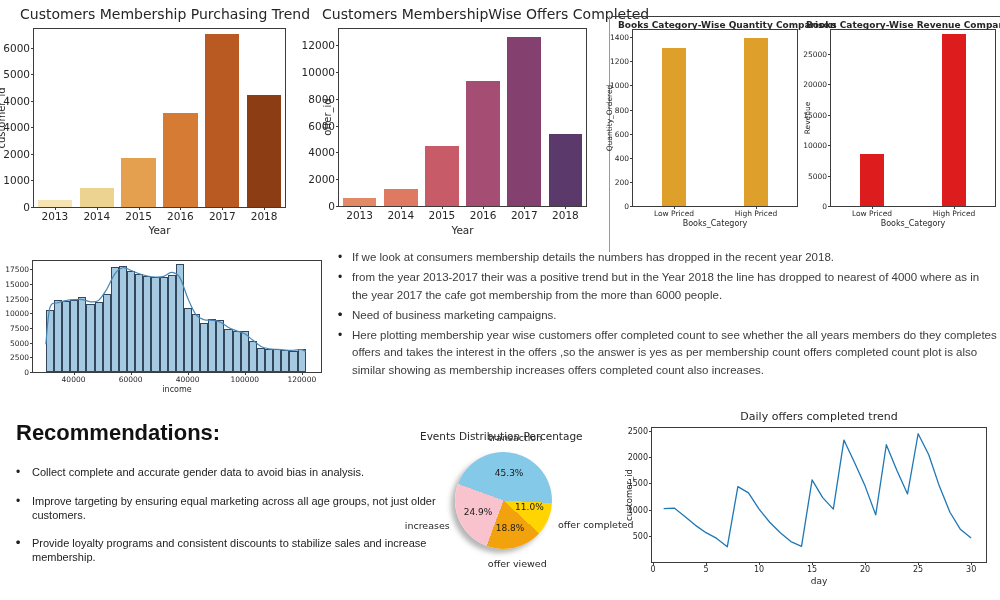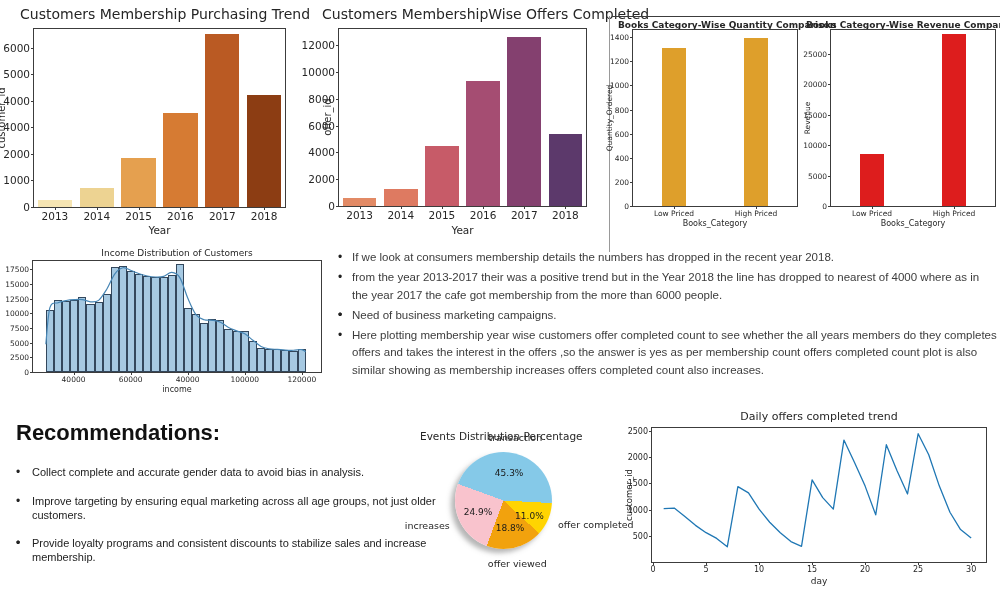--- a/index.html
+++ b/index.html
@@ -225,21 +225,20 @@
         <div class="xtickmark" style="left: 25%;"></div>
         <div class="xticklab" style="left: 25%;">Low Priced</div>
         <div class="bar" style="left: 67.5%; width: 15%; height: 97.9239%; background: rgb(221, 29, 29);"></div>
         <div class="xtickmark" style="left: 75%;"></div>
         <div class="xticklab" style="left: 75%;">High Priced</div>
       </div>
     <div class="xlab">Books_Category</div>
   </section>
 
   <section class="chart hist">
-    <div class="ctitle">Income Distribution of Customers</div>
     <div class="plot">
         <div class="ytickmark" style="top: 100%;"></div>
         <div class="yticklab" style="top: 100%;">0</div>
         <div class="ytickmark" style="top: 86.7725%;"></div>
         <div class="yticklab" style="top: 86.7725%;">2500</div>
         <div class="ytickmark" style="top: 73.545%;"></div>
         <div class="yticklab" style="top: 73.545%;">5000</div>
         <div class="ytickmark" style="top: 60.3175%;"></div>
         <div class="yticklab" style="top: 60.3175%;">7500</div>
         <div class="ytickmark" style="top: 47.0899%;"></div>
@@ -317,21 +316,21 @@
         <li><span class="blt">•</span></li>
         <li><span class="blt">•</span><span>Provide loyalty programs and consistent discounts to stabilize sales and increase membership.</span></li>
       </ul>
   </div>
 
   <section class="chart pieSec">
     <div class="ctitle">Events Distribution Percentage</div>
     <div class="pie" style="background: conic-gradient(from 290deg, rgb(133, 201, 232) 0deg, rgb(133, 201, 232) 163.08deg, rgb(255, 212, 1) 163.08deg, rgb(255, 212, 1) 202.68deg, rgb(242, 162, 13) 202.68deg, rgb(242, 162, 13) 270.36deg, rgb(249, 195, 205) 270.36deg, rgb(249, 195, 205) 360deg);"></div>
   <div class="pie-pct" style="left: 89.1275px; top: 48.9386px; transform: translate(-50%, -50%);">45.3%</div>
       <div class="pie-label" style="left: 95.3371px; top: 18.5261px; transform: translate(-50%, -100%);">transaction</div>
-      <div class="pie-pct" style="left: 109.417px; top: 92px; transform: translate(-50%, -50%);">11.0%</div>
+      <div class="pie-pct" style="left: 109.417px; top: 83px; transform: translate(-50%, -50%);">11.0%</div>
       <div class="pie-label" style="left: 138.015px; top: 99.5054px; transform: translate(0px, -50%);">offer completed</div>
       <div class="pie-pct" style="left: 90.0573px; top: 103.855px; transform: translate(-50%, -50%);">18.8%</div>
       <div class="pie-label" style="left: 97.2929px; top: 134.04px; transform: translate(-50%, 0px);">offer viewed</div>
       <div class="pie-pct" style="left: 57.9683px; top: 88.3081px; transform: translate(-50%, -50%);">24.9%</div>
       <div class="pie-label" style="left: 29.7955px; top: 101.338px; transform: translate(-100%, -50%);">increases</div>
     </section>
 
   <section class="chart lineSec">
     <div class="ctitle">Daily offers completed trend</div>
     <div class="ylab">customer_id</div>

